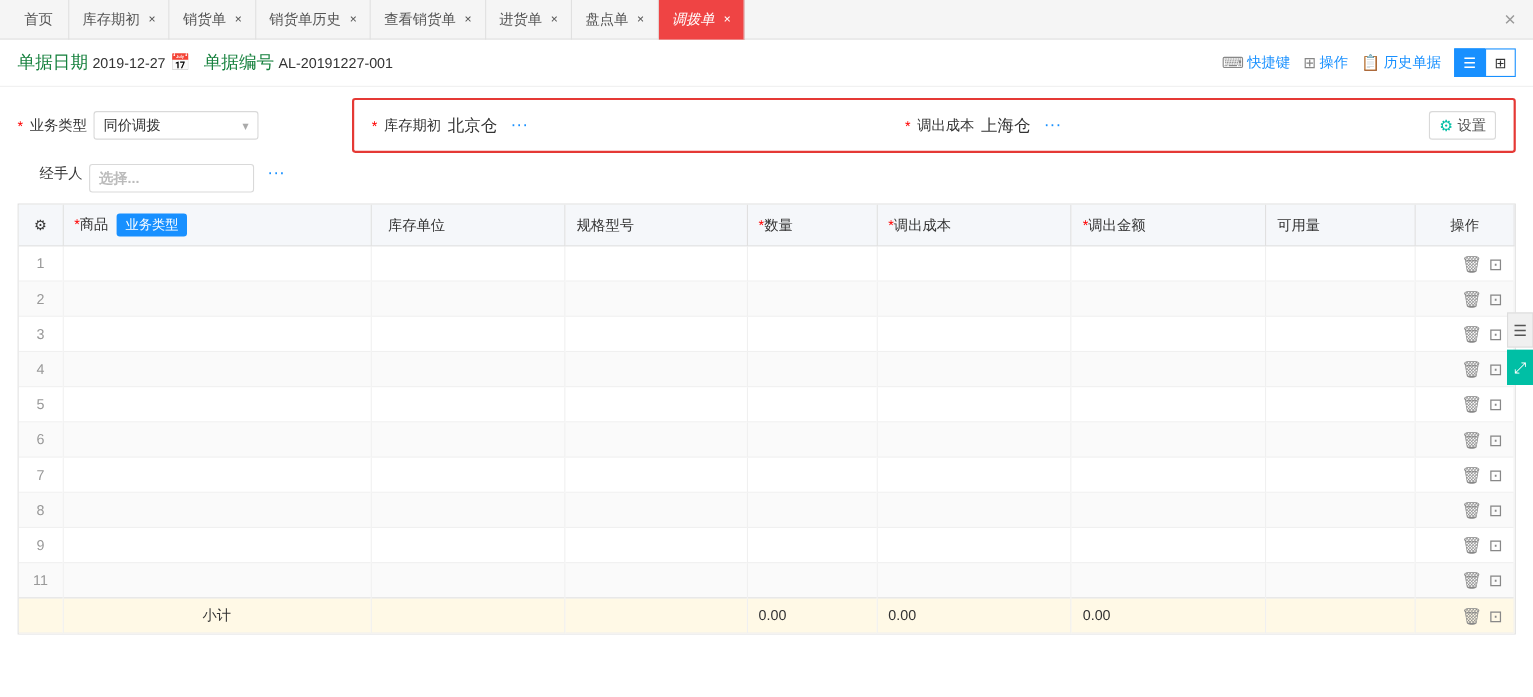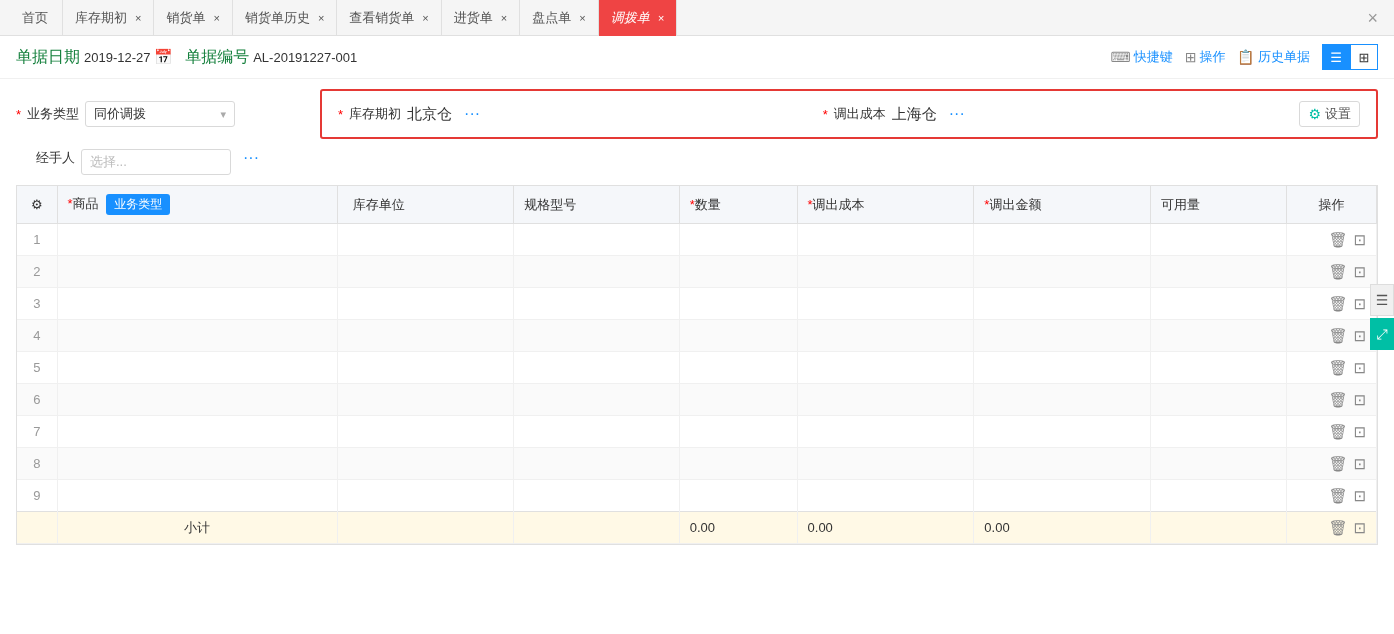--- a/index.html
+++ b/index.html
@@ -404,21 +404,21 @@
         <span class="settings-gear">⚙</span>
         <span>设置</span>
       </div>
     </div>
   </div>
 
   <div style="display:flex; gap:6px;">
     <span style="margin-left:14px;"></span>
     <span class="field-label">经手人</span>
     <div class="field-select" style="min-width:150px; color:#aaa;">
-      <span style="color:#bbb;">选择...</span>
+      <span style="color:#bbb;font-weight:bold;">选择...</span>
     </div>
     <span class="field-dots">···</span>
   </div>
 </div>
 
 <div class="table-container">
   <table>
     <thead>
       <tr>
         <th class="col-gear">
@@ -575,20 +575,36 @@
       <td></td>
       <td>
         <div class="op-cell">
           <span class="op-icon">🗑</span>
           <span class="op-icon">⊡</span>
         </div>
       </td>
     </tr>
         <tr>
       <td class="row-num">9</td>
+      <td></td>
+      <td></td>
+      <td></td>
+      <td></td>
+      <td></td>
+      <td></td>
+      <td></td>
+      <td>
+        <div class="op-cell">
+          <span class="op-icon">🗑</span>
+          <span class="op-icon">⊡</span>
+        </div>
+      </td>
+    </tr>
+        <tr>
+      <td class="row-num">11</td>
       <td></td>
       <td></td>
       <td></td>
       <td></td>
       <td></td>
       <td></td>
       <td></td>
       <td>
         <div class="op-cell">
           <span class="op-icon">🗑</span>

